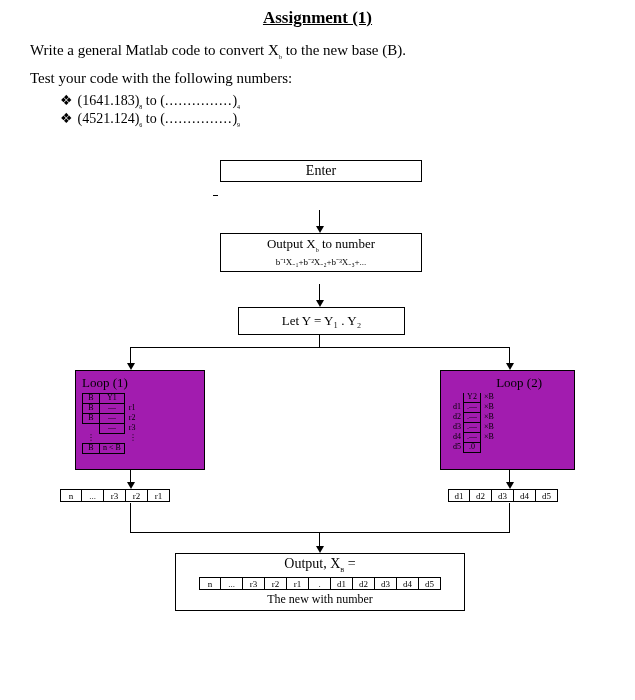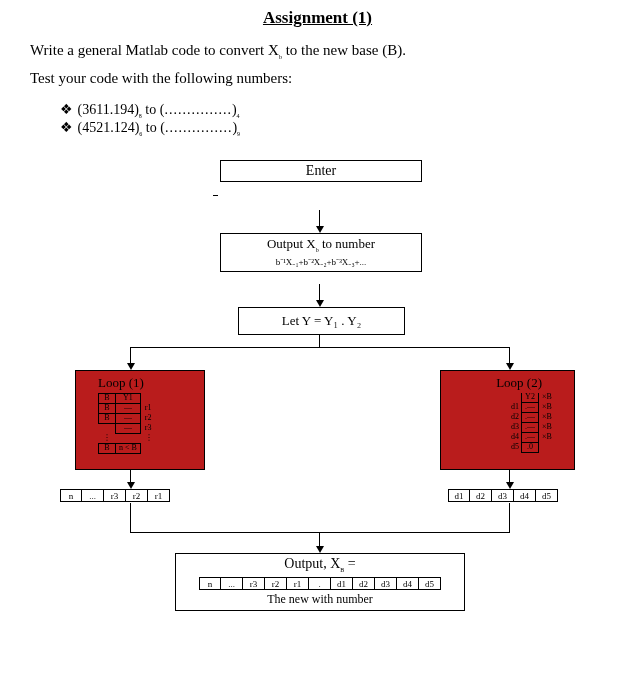--- a/index.html
+++ b/index.html
@@ -87,23 +87,23 @@
     width: 0; height: 0;
     border-left: 4px solid transparent;
     border-right: 4px solid transparent;
     border-top: 7px solid #000;
   }
 
   
   .loopbox {
     position: absolute;
     border: 1.2px solid #000;
-    background: #b91c1c;
+    background: #a21caf;
     font-size: 13px;
-    padding: 4px 6px 6px 22px;
+    padding: 4px 6px 6px 6px;
     box-sizing: border-box;
   }
   .loopbox .ltitle { font-size: 13px; margin-bottom: 2px;}
   .tinytable {
     border-collapse: collapse;
     font-size: 8px;
     line-height: 1.1;
   }
   .tinytable td {
     border: 0.8px solid #000;
@@ -149,26 +149,26 @@
 <body>
 
 <div class="page">
 
   <div class="title">Assignment (1)</div>
 
   <div class="prompt">
     <span>Write a general Matlab code to convert X</span><span class="sub">b</span><span> to the new base (B).</span>
   </div>
 
-  <div class="prompt" style="margin-bottom:14px;">Test your code with the following numbers:</div>
+  <div class="prompt" style="margin-bottom:5px;">Test your code with the following numbers:</div>
 
   <div class="testlist">
     <div>
       <span class="bullet">❖</span>
-      <span>(3611.194)</span><span class="sub">8</span><span>  to  (</span><span class="dots">...............</span>)<span class="sub">4</span>
+      <span>(1641.183)</span><span class="sub">8</span><span>  to  (</span><span class="dots">...............</span>)<span class="sub">4</span>
     </div>
     <div>
       <span class="bullet">❖</span>
       <span>(4521.124)</span><span class="sub">6</span><span>  to  (</span><span class="dots">...............</span>)<span class="sub">9</span>
     </div>
   </div>
 
   <div class="flow">
 
     <div class="fbox" style="left:220px; top:10px; width:200px;">
@@ -236,21 +236,21 @@
               <td>B</td>
               <td>n &lt; B</td>
               <td class="nb"></td>
             </tr>
       </tbody>
         </table>
     </div>
 
     <div class="loopbox" style="left:440px; top:220px; width:135px; height:100px;">
       <div class="ltitle" style="text-align:right; padding-right:26px;">Loop (2)</div>
-      <table class="tinytable" style="margin-left:42px;">
+      <table class="tinytable" style="">
         <tbody>
             <tr>
               <td class="nb"></td>
               <td style="border-top:none;">Y2</td>
               <td class="nb" style="text-align:left;padding-left:3px;">×B</td>
             </tr>
         <tr>
               <td class="nb" style="text-align:right;padding-right:2px;">d1</td>
               <td>.—</td>
               <td class="nb" style="text-align:left;padding-left:3px;">×B</td>

